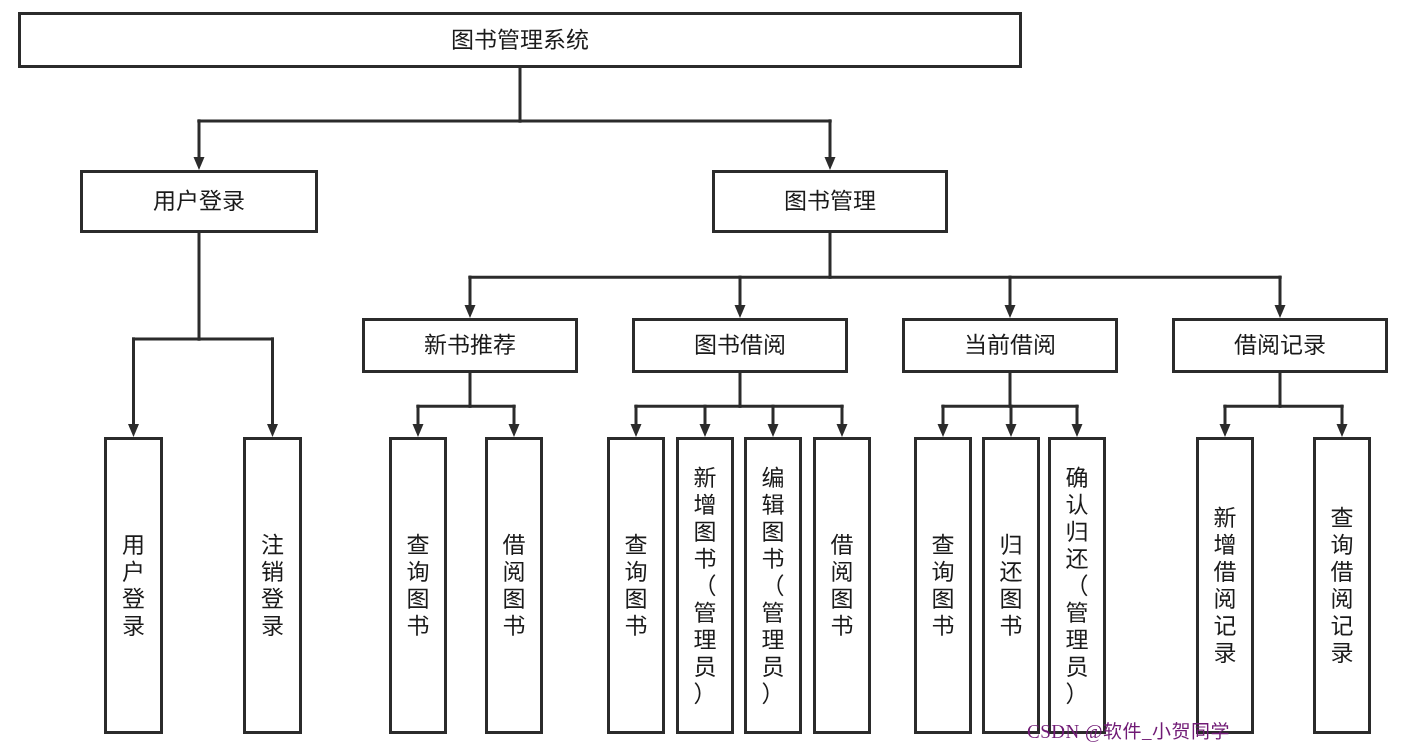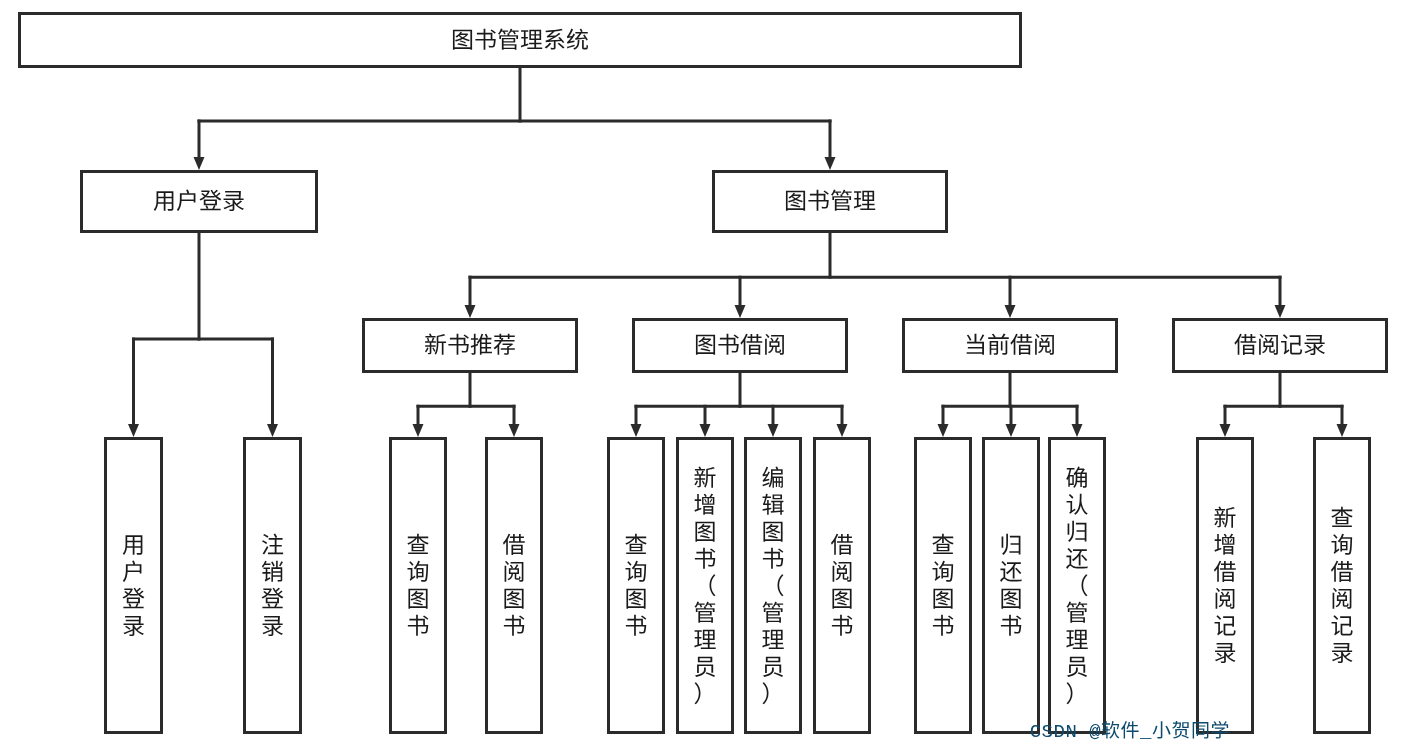--- a/index.html
+++ b/index.html
@@ -16,22 +16,22 @@
   .node-label-h{
     font-family:"DejaVu Sans","Liberation Sans",sans-serif;
     font-size:23px;fill:#1a1a1a;text-anchor:middle;dominant-baseline:middle;
   }
   .node-label-v{
     font-family:"DejaVu Sans","Liberation Sans",sans-serif;
     font-size:23px;fill:#1a1a1a;text-anchor:middle;
   }
   .watermark{
     position:absolute;right:8px;bottom:4px;
-    font-family:Liberation Mono, monospace;
-    font-size:19px;color:#0c4a6e;white-space:nowrap;letter-spacing:.5px;
+    font-family:Liberation Serif, serif;
+    font-size:19px;color:#701a75;white-space:nowrap;letter-spacing:.5px;
     user-select:none;pointer-events:none;
   }
 </style>
 </head>
 <body>
 
 <div id="diagram-root">
   <svg id="tree-svg" viewBox="0 0 1405 747" xmlns="http://www.w3.org/2000/svg">
     <g id="edges-layer">
         <g>

